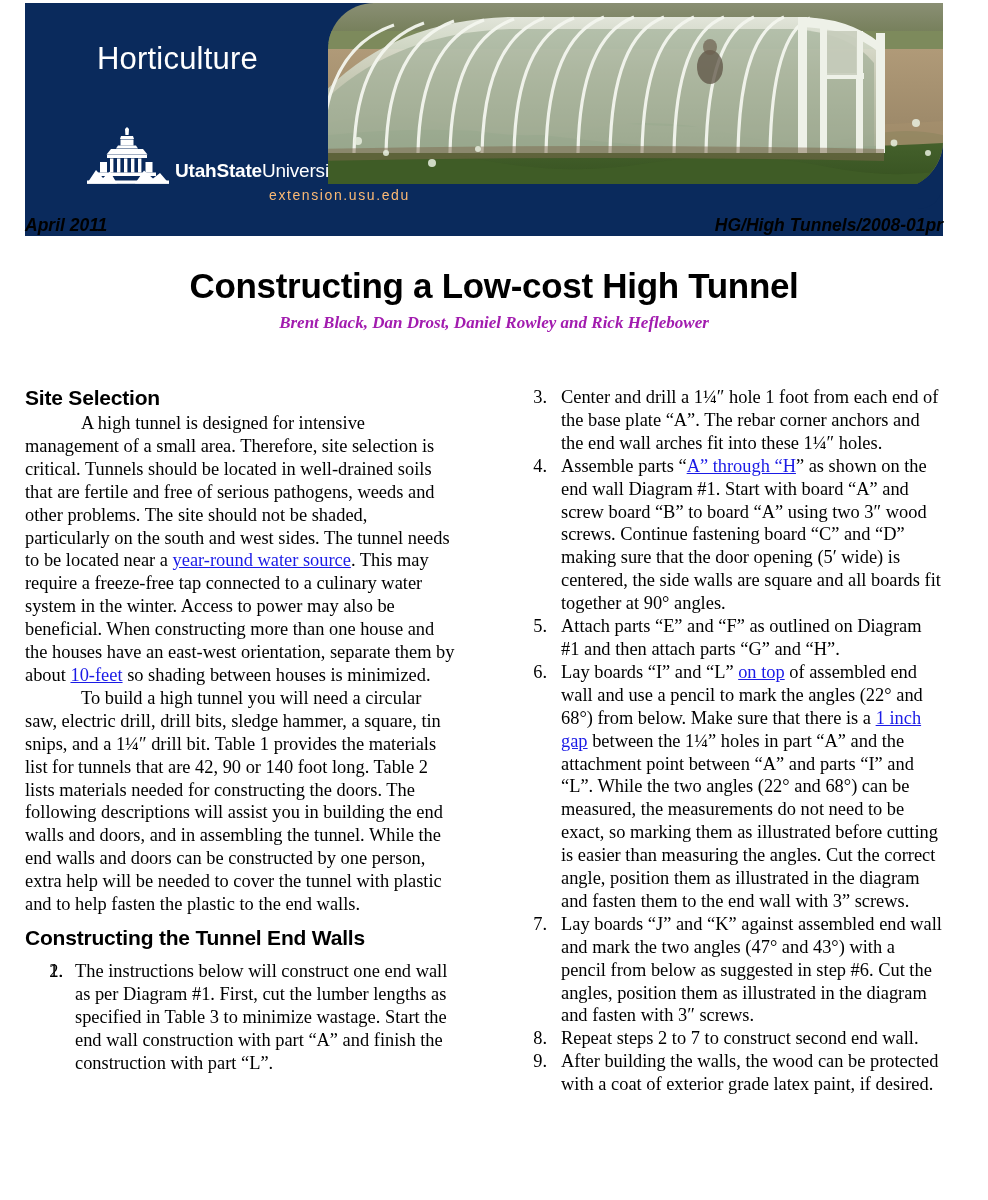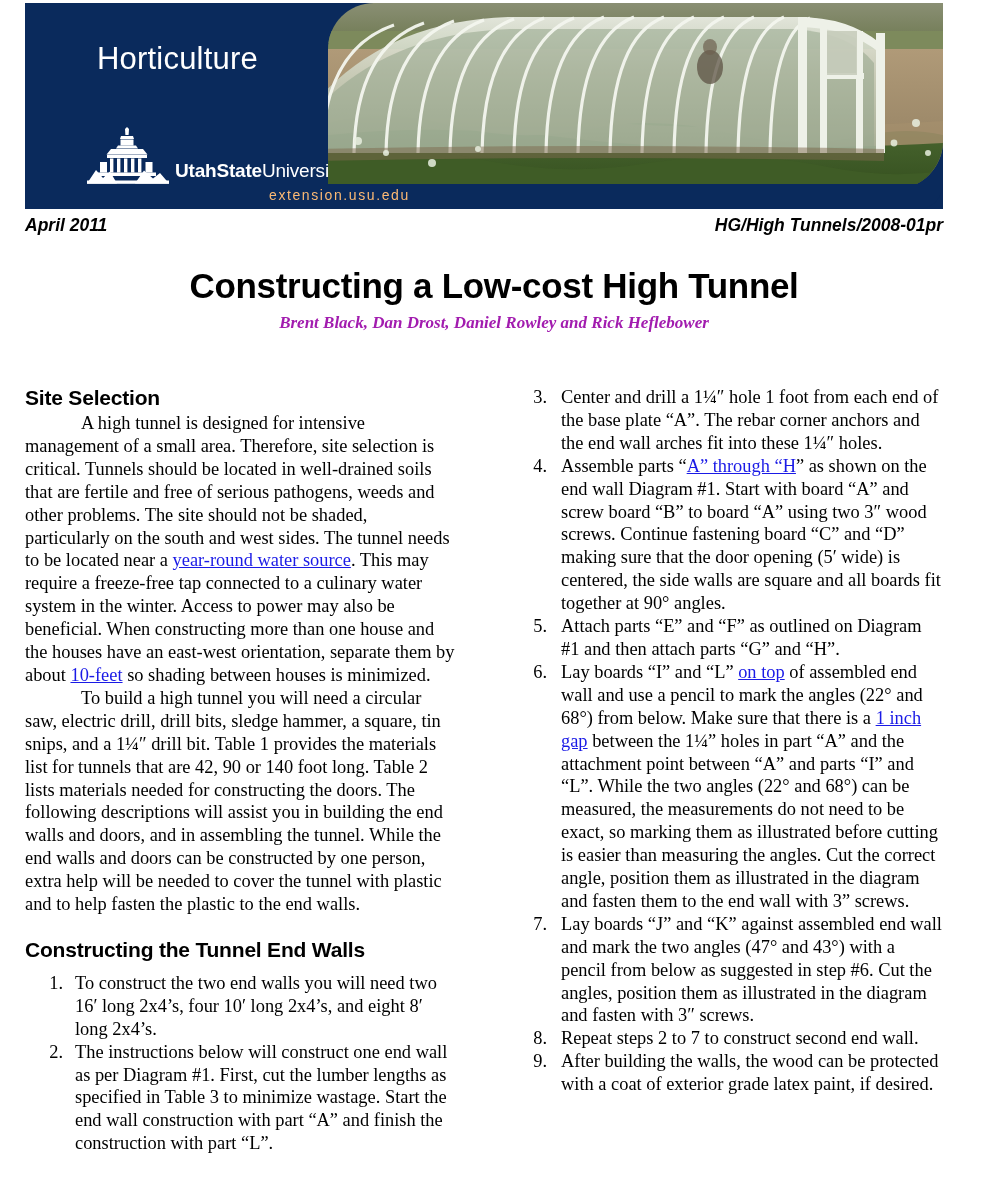--- a/index.html
+++ b/index.html
@@ -18,21 +18,21 @@
     height: 1200px;
     background: #fff;
   }
 
   
   .banner {
     position: absolute;
     left: 25px;
     top: 3px;
     width: 918px;
-    height: 206px;
+    height: 233px;
     background: #0a2a5c;
     overflow: hidden;
   }
 
   .banner-title {
     position: absolute;
     left: 72px;
     top: 38px;
     font-family: "Liberation Sans", "DejaVu Sans", sans-serif;
     font-size: 31px;
@@ -152,21 +152,21 @@
   }
   .col { width: 430px; }
 
   h2.section {
     font-family: "Liberation Sans", "DejaVu Sans", sans-serif;
     font-size: 21px;
     font-weight: 700;
     margin: 0 0 2px 0;
     letter-spacing: -0.2px;
   }
-  h2.section.second { margin-top: 22px; }
+  h2.section.second { margin-top: 10px; }
 
   p.body {
     margin: 0;
     font-size: 18.4px;
     line-height: 1.245;
     text-indent: 56px;
     text-align: left;
   }
 
   a.link {
@@ -352,21 +352,20 @@
 
       <p class="body"><span>A high tunnel is designed for intensive management of a small area. Therefore, site selection is critical. Tunnels should be located in well-drained soils that are fertile and free of serious pathogens, weeds and other problems. The site should not be shaded, particularly on the south and west sides. The tunnel needs to be located near a </span><a class="link" href="#">year-round water source</a><span>. This may require a freeze-free tap connected to a culinary water system in the winter. Access to power may also be beneficial. When constructing more than one house and the houses have an east-west orientation, separate them by about </span><a class="link" href="#">10-feet</a><span> so shading between houses is minimized.</span></p>
 
       <p class="body">To build a high tunnel you will need a circular saw, electric drill, drill bits, sledge hammer, a square, tin snips, and a 1¼″ drill bit. Table 1 provides the materials list for tunnels that are 42, 90 or 140 foot long. Table 2 lists materials needed for constructing the doors. The following descriptions will assist you in building the end walls and doors, and in assembling the tunnel. While the end walls and doors can be constructed by one person, extra help will be needed to cover the tunnel with plastic and to help fasten the plastic to the end walls.</p>
 
       <h2 class="section second">Constructing the Tunnel End Walls</h2>
 
       <ol class="steps">
         <li>
           <span class="num">1.</span>
-          <span>To construct the two end walls you will need two 16′ long 2x4’s, four 10′ long 2x4’s, and eight 8′ long 2x4’s.</span>
         </li>
         <li>
           <span class="num">2.</span>
           <span>The instructions below will construct one end wall as per Diagram #1. First, cut the lumber lengths as specified in Table 3 to minimize wastage. Start the end wall construction with part “A” and finish the construction with part “L”.</span>
         </li>
       </ol>
     </div>
 
     <div class="col">
       <ol class="steps rightcol">

